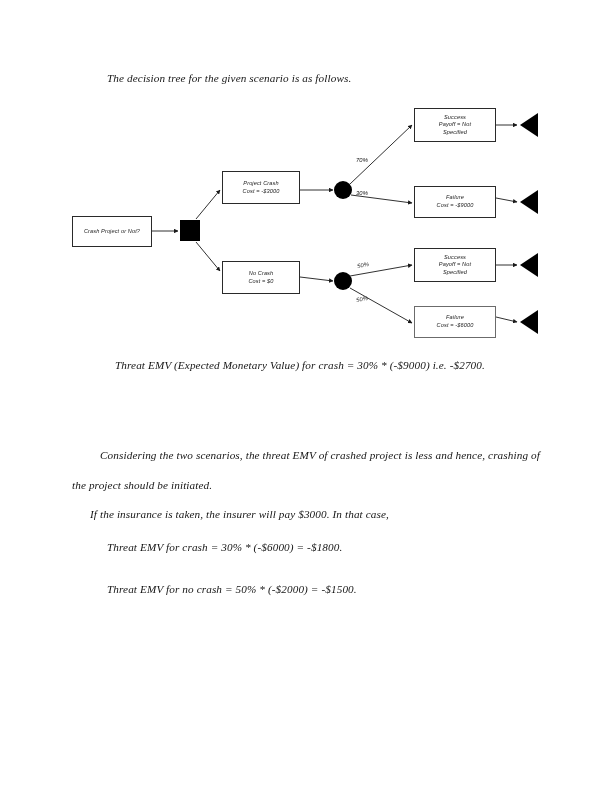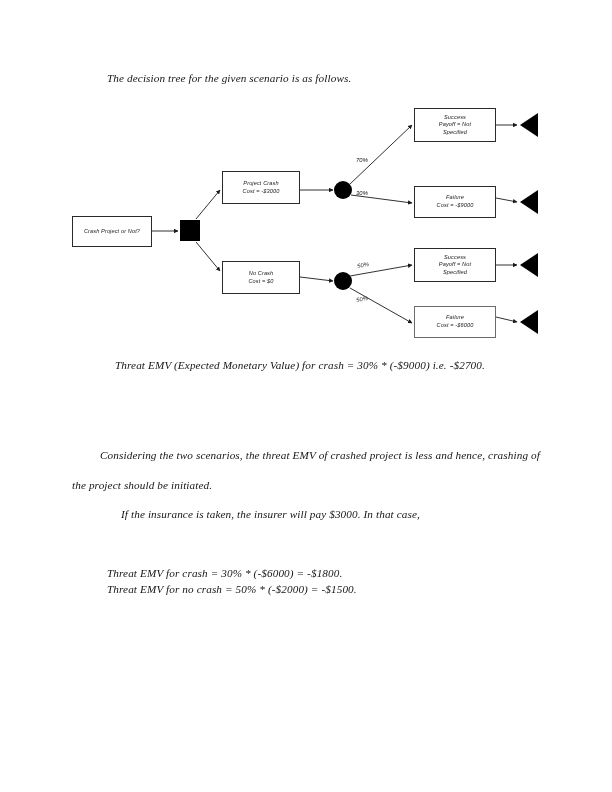--- a/index.html
+++ b/index.html
@@ -184,20 +184,20 @@
       <span class="ln">Cost = -$6000</span>
     </div>
 
   </div>
 
   <div class="para" style="left:107px; top:358px; width:420px;margin-left:8px;">Threat EMV (Expected Monetary Value) for crash = 30% * (-$9000) i.e. -$2700.</div>
 
 
   <div class="para para-indent para-just" style="left:72px; top:440px; width:468px; line-height:30px;">Considering the two scenarios, the threat EMV of crashed project is less and hence, crashing of the project should be initiated.</div>
 
-  <div class="para" style="left:121px; top:507px; width:420px;">If the insurance is taken, the insurer will pay $3000. In that case,</div>
-
-  <div class="para" style="left:107px; top:566px; width:420px;">Threat EMV for crash = 30% * (-$6000) = -$1800.</div>
+  <div class="para" style="left:90px; top:507px; width:420px;">If the insurance is taken, the insurer will pay $3000. In that case,</div>
+
+  <div class="para" style="left:107px; top:540px; width:420px;">Threat EMV for crash = 30% * (-$6000) = -$1800.</div>
 
   <div class="para" style="left:107px; top:582px; width:420px;">Threat EMV for no crash = 50% * (-$2000) = -$1500.</div>
 
 
 </div>
 
 </body></html>

